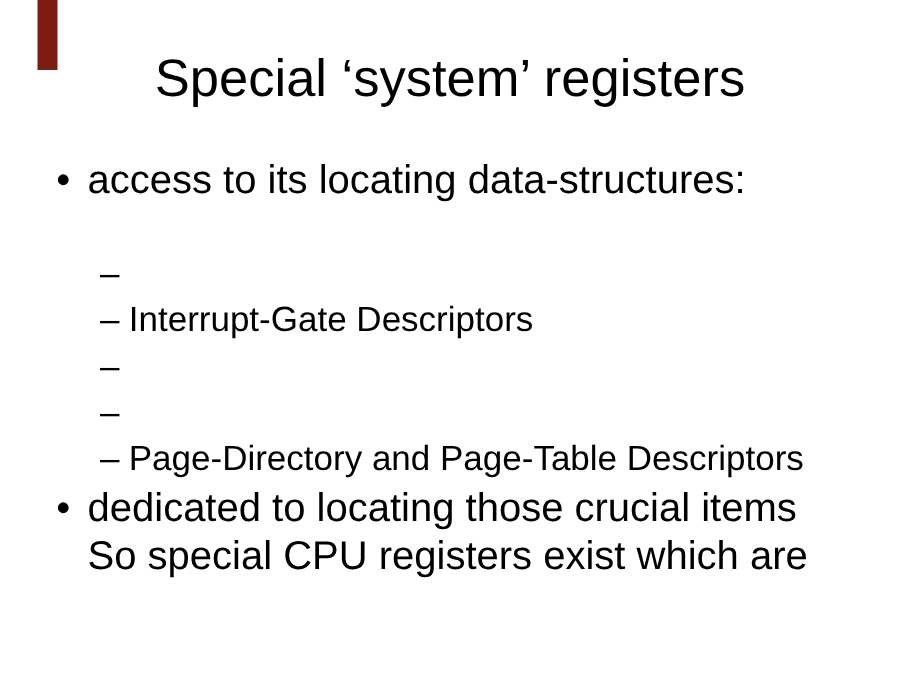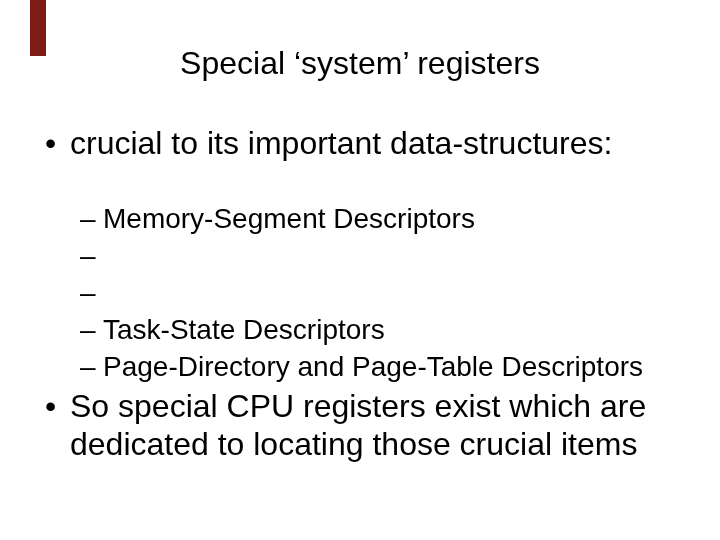--- a/index.html
+++ b/index.html
@@ -14,21 +14,21 @@
   .accent-bar {
     position: absolute;
     left: 30px; top: 0;
     width: 16px; height: 56px;
   }
   .title {
     position: absolute;
     top: 40px; left: 0;
     width: 720px;
     text-align: center;
-    font-size: 32px;
+    font-size: 42px;
     line-height: 46px;
     white-space: nowrap;
   }
   .bullet {
     position: absolute;
     display: flex;
     font-size: 32px;
     line-height: 38px;
     white-space: nowrap;
   }
@@ -55,46 +55,45 @@
 
 <div class="slide">
 
   <div class="accent-bar" style="background-color: rgb(126, 27, 21);"></div>
 
   <div class="title">Special ‘system’ registers</div>
 
   <div class="bullet bullet-1">
     <span class="mk">•</span>
     <div>
-      <div>crucial to its important data-structures:</div>
+      <div>access to its locating data-structures:</div>
     </div>
   </div>
 
   <div class="subs">
     <div class="subrow">
       <span class="mk">–</span>
-      <div>Memory-Segment Descriptors</div>
+    </div>
+    <div class="subrow">
+      <span class="mk">–</span>
+      <div>Interrupt-Gate Descriptors</div>
     </div>
     <div class="subrow">
       <span class="mk">–</span>
     </div>
     <div class="subrow">
       <span class="mk">–</span>
-    </div>
-    <div class="subrow">
-      <span class="mk">–</span>
-      <div>Task-State Descriptors</div>
     </div>
     <div class="subrow">
       <span class="mk">–</span>
       <div>Page-Directory and Page-Table Descriptors</div>
     </div>
   </div>
 
   <div class="bullet bullet-2">
     <span class="mk">•</span>
     <div>
+      <div>dedicated to locating those crucial items</div>
       <div>So special CPU registers exist which are</div>
-      <div>dedicated to locating those crucial items</div>
     </div>
   </div>
 
 </div>
 
 </body></html>

